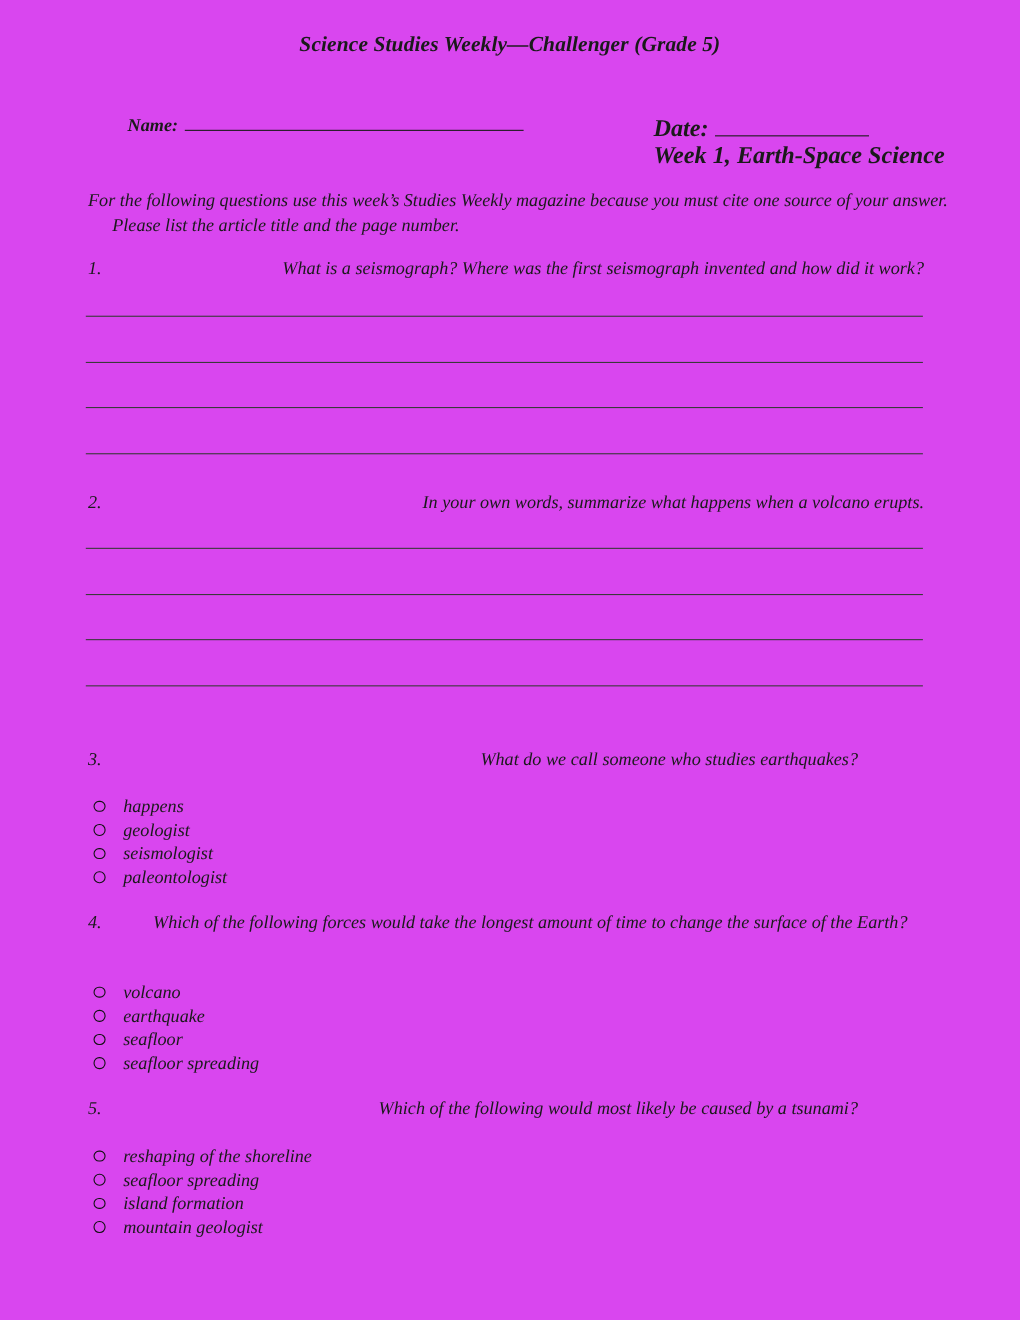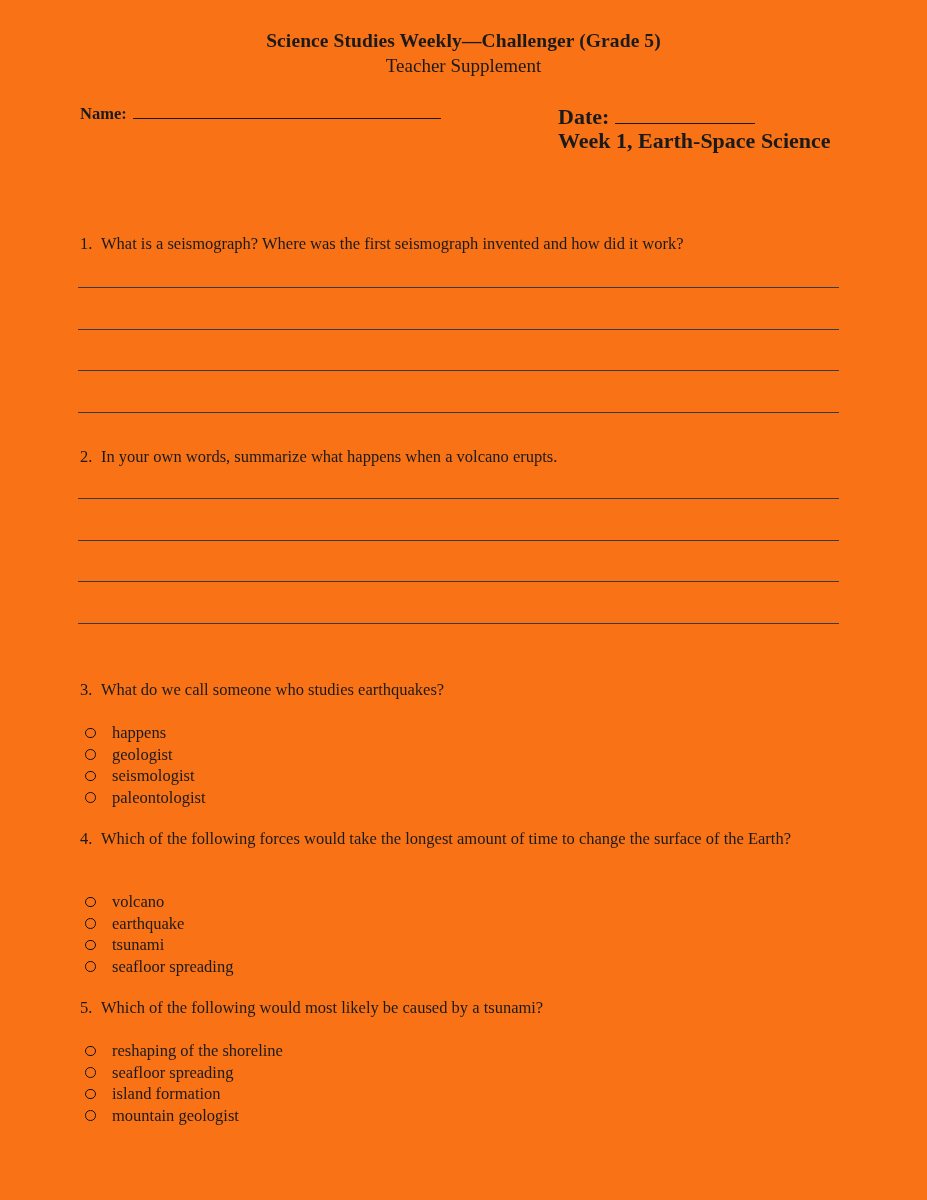--- a/index.html
+++ b/index.html
@@ -13,23 +13,24 @@
     font-family: "Liberation Serif", "DejaVu Serif", serif;
     color: #1a1a1a;
     -webkit-font-smoothing: antialiased;
   }
 
   .page {
     position: relative;
     width: 927px;
     height: 1200px;
     margin: 0 auto;
-    background: #f97316;
+    background: #d946ef;
     overflow: hidden;
     box-sizing: border-box;
+    font-style: italic;
   }
 
   
   .title-block {
     position: absolute;
     left: 0;
     top: 30px;
     width: 927px;
     text-align: center;
   }
@@ -54,20 +55,21 @@
     position: absolute;
     left: 80px;
     top: 104px;
     width: 766px;
   }
 
   .meta-row {
     position: relative;
     height: 22px;
     width: 100%;
+    margin-left: 36px;
   }
 
   .meta-row.second {
     height: 22px;
     margin-top: 2px;
   }
 
   .meta-left {
     position: absolute;
     left: 0;
@@ -130,20 +132,21 @@
     position: absolute;
     left: 0;
     top: 0;
     width: 20px;
     text-align: left;
   }
 
   .q-text {
     display: block;
     margin-left: 21px;
+    text-align: right;
   }
 
   #question-1 { left: 80px; top: 233px; width: 760px; }
   #question-2 { left: 80px; top: 446px; width: 760px; }
   #question-3 { left: 80px; top: 679px; width: 700px; }
   #question-4 { left: 80px; top: 828px; width: 745px; }
   #question-5 { left: 80px; top: 997px; width: 700px; }
 
   
   .answer-lines {
@@ -214,33 +217,36 @@
     font-weight: bold;
   }
 </style>
 </head>
 <body>
 
 <div class="page">
 
   <div class="title-block">
     <div class="doc-title">Science Studies Weekly—Challenger (Grade 5)</div>
-    <div class="doc-subtitle">Teacher Supplement</div>
   </div>
 
   <div class="meta">
     <div class="meta-row">
       <span class="meta-left"><span>Name:</span><span class="fill-rule fill-name"></span></span>
       <span class="meta-right"><span>Date:</span><span class="fill-rule fill-date"></span></span>
     </div>
     <div class="meta-row second">
       <span class="meta-right">Week 1, Earth-Space Science</span>
     </div>
   </div>
 
+  <div class="instructions">
+    <span class="first-line-out">For the following questions use this week’s Studies Weekly magazine because you must cite one source</span>
+    <span>of your answer. Please list the article title and the page number.</span>
+  </div>
 
   <div class="question" id="question-1">
     <span class="q-num">1.</span>
     <span class="q-text">What is a seismograph? Where was the first seismograph invented and how did it work?</span>
   </div>
 
   <div class="answer-lines" id="answer-lines-1">
     <div class="answer-line"></div>
     <div class="answer-line"></div>
     <div class="answer-line"></div>
@@ -292,21 +298,21 @@
     <li class="option-item">
       <span class="option-bullet"></span>
       <span class="option-label">volcano</span>
     </li>
     <li class="option-item">
       <span class="option-bullet"></span>
       <span class="option-label">earthquake</span>
     </li>
     <li class="option-item">
       <span class="option-bullet"></span>
-      <span class="option-label">tsunami</span>
+      <span class="option-label">seafloor</span>
     </li>
     <li class="option-item">
       <span class="option-bullet"></span>
       <span class="option-label">seafloor spreading</span>
     </li>
   </ul>
 
   <div class="question" id="question-5">
     <span class="q-num">5.</span>
     <span class="q-text">Which of the following would most likely be caused by a tsunami?</span>

